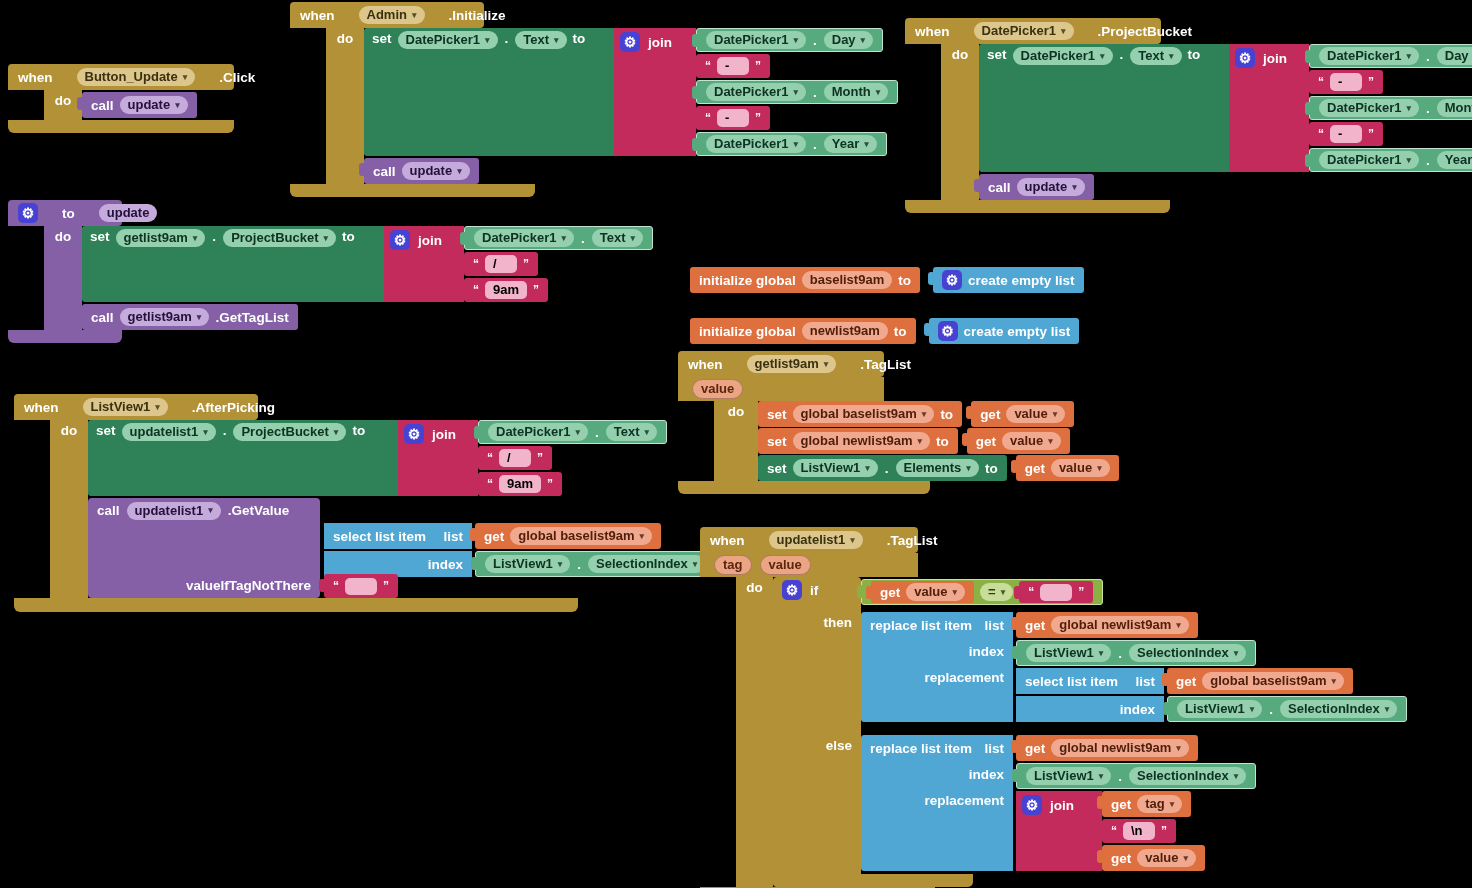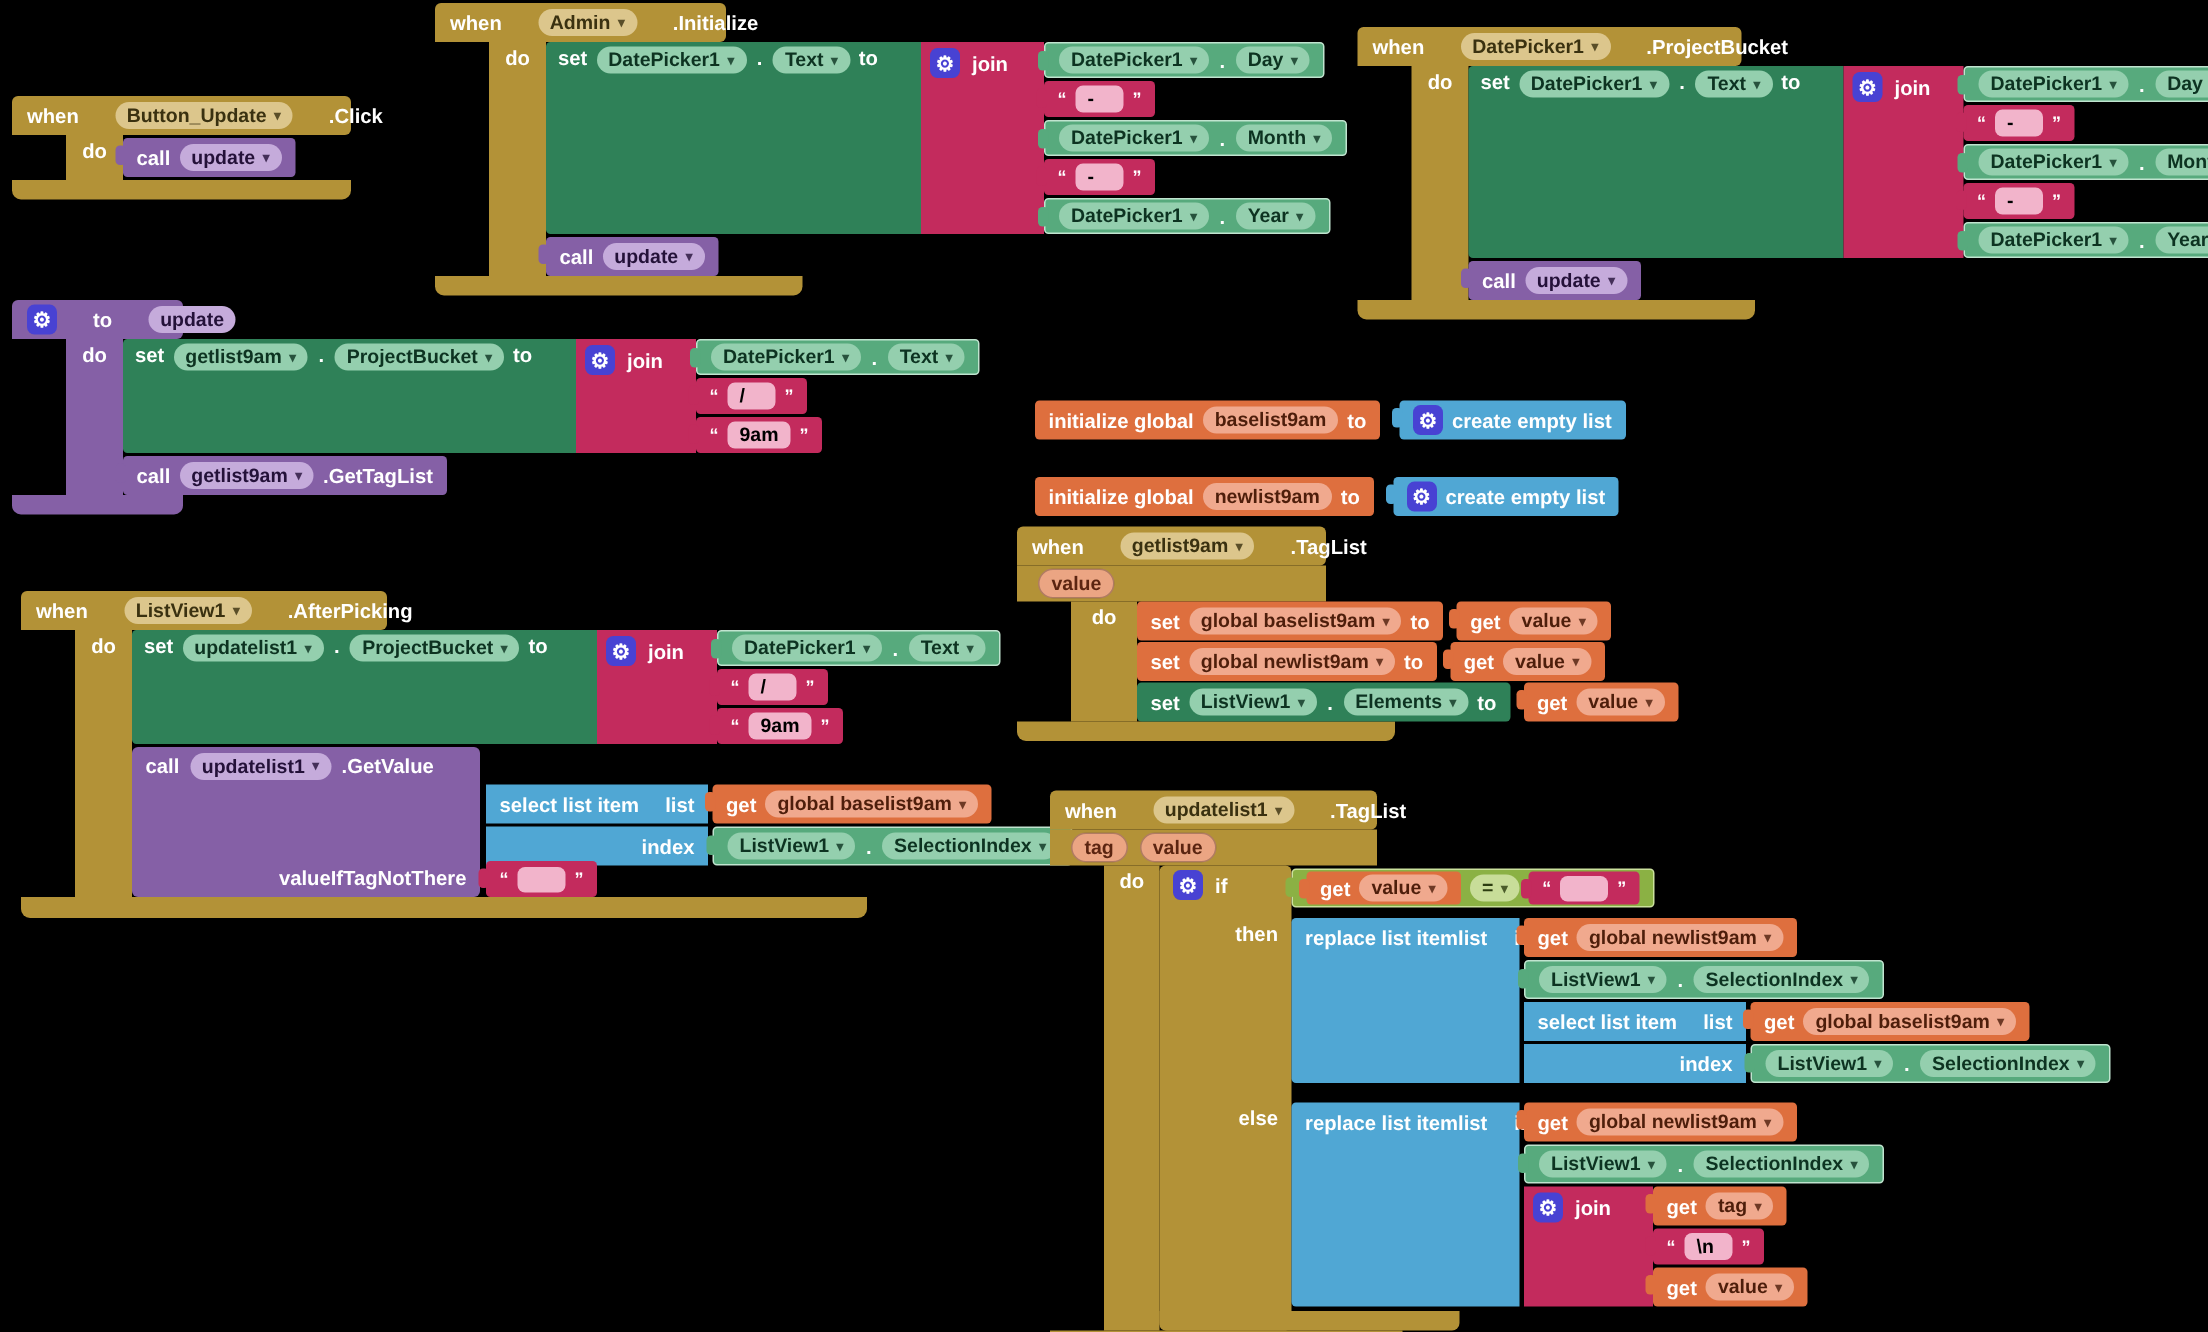--- a/index.html
+++ b/index.html
@@ -53,21 +53,21 @@
   .crow{display:flex;align-items:center;gap:7px;height:25px;padding:0 9px;box-sizing:border-box;}
   .lblrow{justify-content:flex-end;}
   .attach{position:absolute;display:flex;flex-direction:column;gap:2px;align-items:flex-start;}
   
   .selgrp{display:flex;flex-direction:column;gap:2px;}
   .selrow{display:flex;align-items:stretch;gap:3px;}
   .selcell{display:flex;align-items:center;padding:0 9px;height:26px;box-sizing:border-box;}
   .between{justify-content:space-between;}
   .rightal{justify-content:flex-end;}
   .repgrp{display:flex;align-items:stretch;}
-  .repcol{display:flex;flex-direction:row;border-radius:3px 0 0 3px;}
+  .repcol{display:flex;flex-direction:column;border-radius:3px 0 0 3px;}
   .reprows{display:flex;flex-direction:column;gap:2px;align-items:flex-start;margin-left:3px;}
   
   .ifblk{position:relative;padding-left:0;}
   .ifblk::before{content:"";position:absolute;left:0;top:0;bottom:0;width:88px;background:#B39237;border-radius:4px;}
   .ifrow{position:relative;display:flex;align-items:flex-start;}
   .ifcell{width:88px;flex:none;display:flex;align-items:center;gap:8px;padding:3px 9px 0 9px;box-sizing:border-box;position:relative;}
   .iffoot{position:relative;height:13px;border-radius:0 0 5px 5px;margin-top:3px;}
 </style>
 </head>
 <body>

